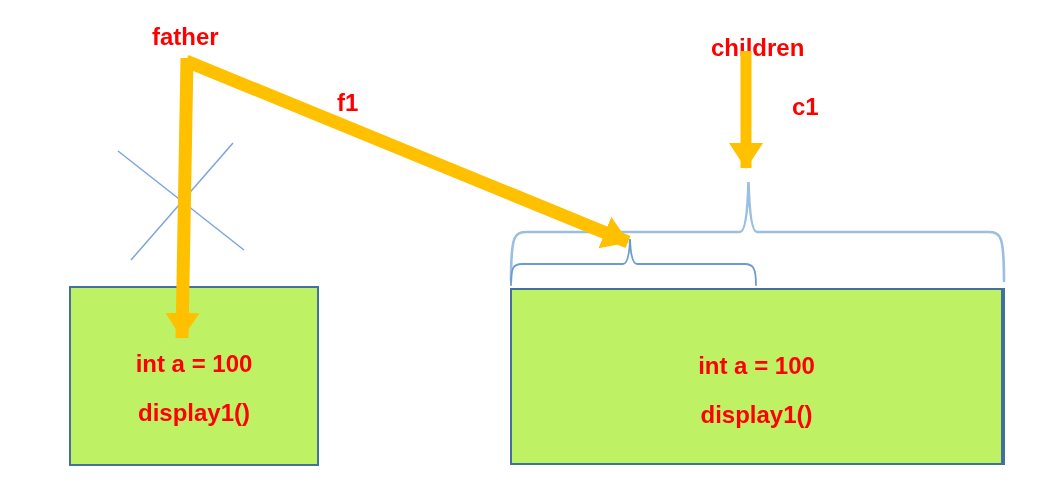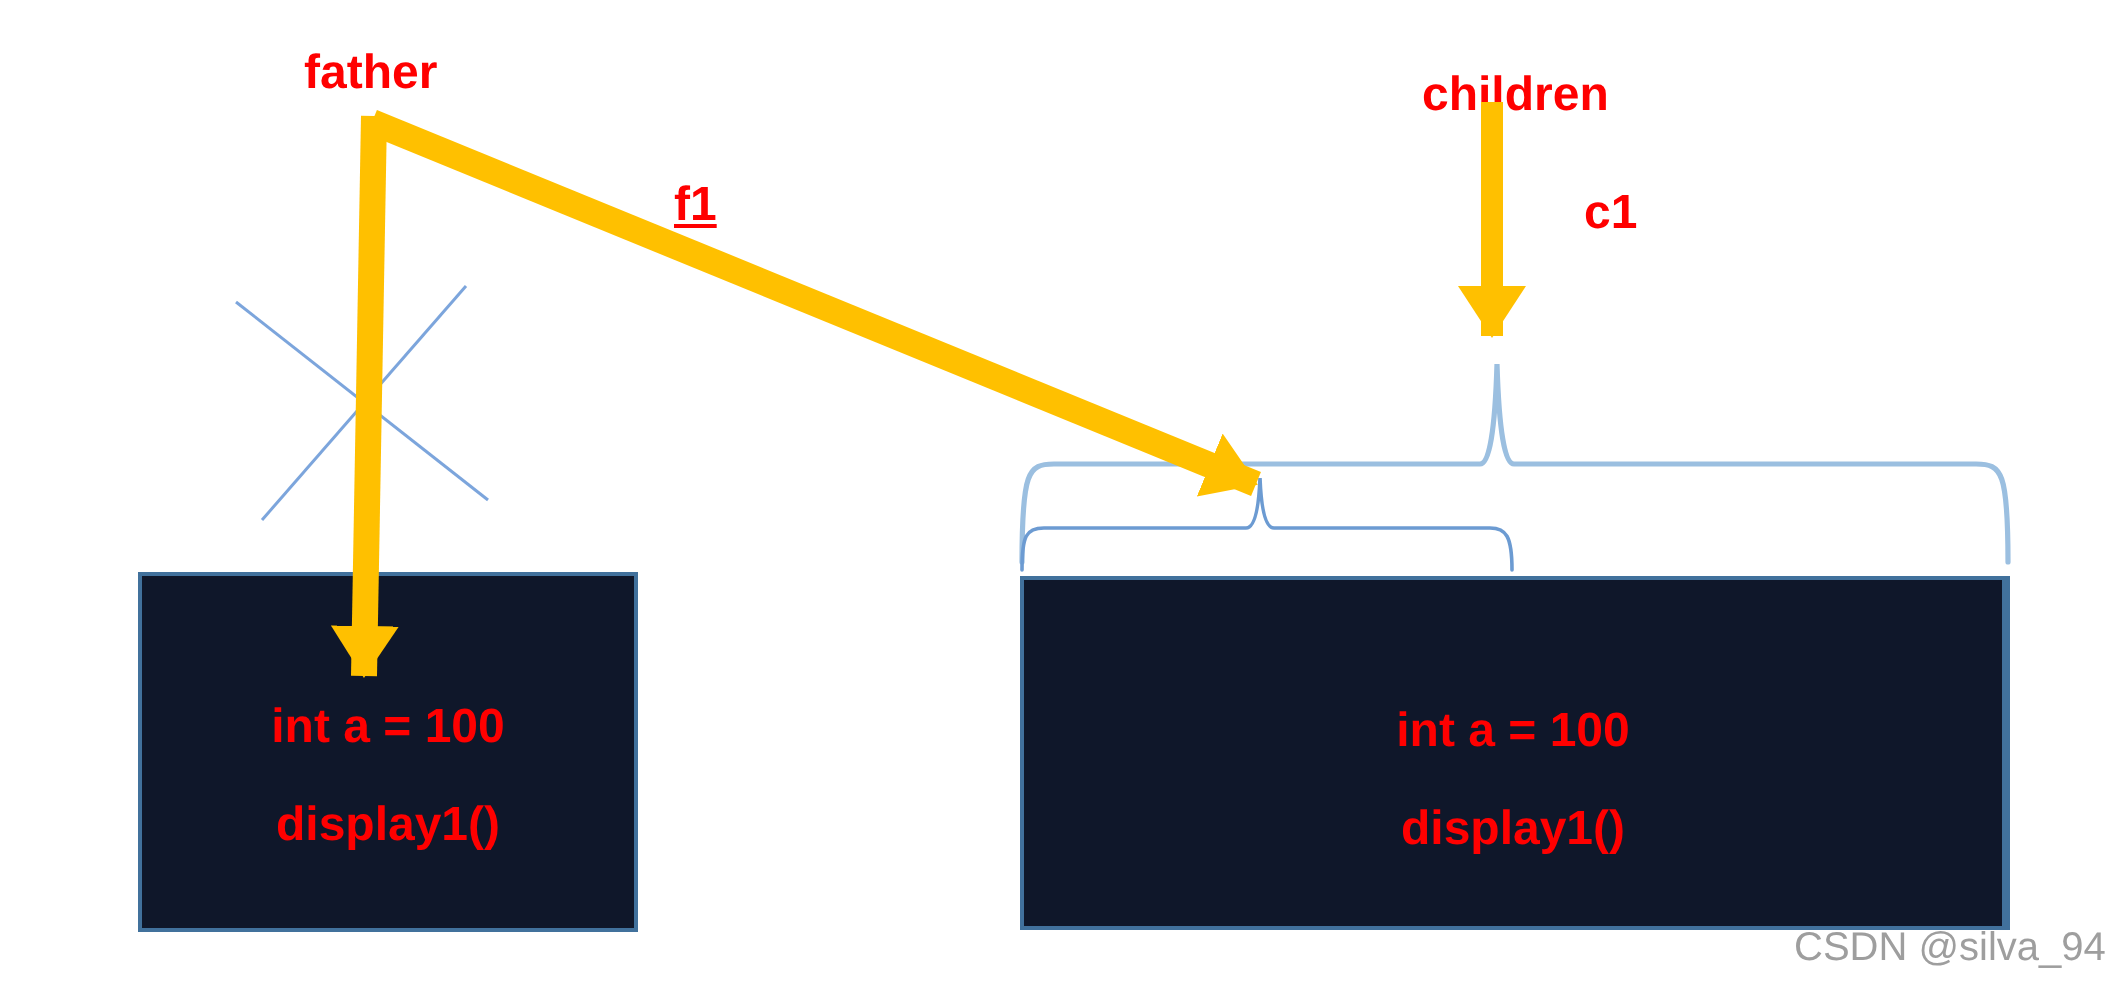--- a/index.html
+++ b/index.html
@@ -28,21 +28,21 @@
     left: 0;
     top: 0;
     width: 1056px;
     height: 494px;
     z-index: 3;
     pointer-events: none;
   }
   .obj-box {
     position: absolute;
     border: 2px solid #41719C;
-    background: #0f172a;
+    background: #bef264;
     box-sizing: border-box;
     z-index: 1;
     display: flex;
   }
   .father-box {
     left: 69px;
     top: 286px;
     width: 250px;
     height: 180px;
   }
@@ -84,21 +84,21 @@
 </style>
 </head>
 <body>
 
 <div class="canvas">
 
   <div class="red-label" style="left:152px; top:25px;">father</div>
 
   <div class="red-label" style="left:711px; top:25px;margin-top:11px;">children</div>
 
-  <div class="red-label" style="left:337px; top:91px;text-decoration:underline;">f1</div>
+  <div class="red-label" style="left:337px; top:91px;">f1</div>
 
   <div class="red-label" style="left:792px; top:95px;">c1</div>
 
   <div class="obj-box father-box">
     <div class="cell">
       <div class="member-line">int a = 100</div>
       <div class="member-line">display1()</div>
     </div>
   </div>
 
@@ -125,15 +125,14 @@
 
     <path d="M 511,285 C 511,268 513,264 522,264 L 623,264 Q 629,264 630,239 Q 631,264 637,264 L 745,264 C 753,264 756,268 756,285" fill="none" stroke="#6C9BD2" stroke-width="1.8" stroke-linecap="round"></path>
 
     <line x1="187" y1="58" x2="182" y2="338" stroke="#FFC000" stroke-width="13" marker-end="url(#ah)"></line>
 
     <line x1="186" y1="61" x2="628" y2="242" stroke="#FFC000" stroke-width="13" marker-end="url(#ah)"></line>
 
     <line x1="746" y1="51" x2="746" y2="168" stroke="#FFC000" stroke-width="11" marker-end="url(#ah)"></line>
   </svg>
 
-  <div class="watermark">CSDN @silva_94</div>
 
 </div>
 
 </body></html>

